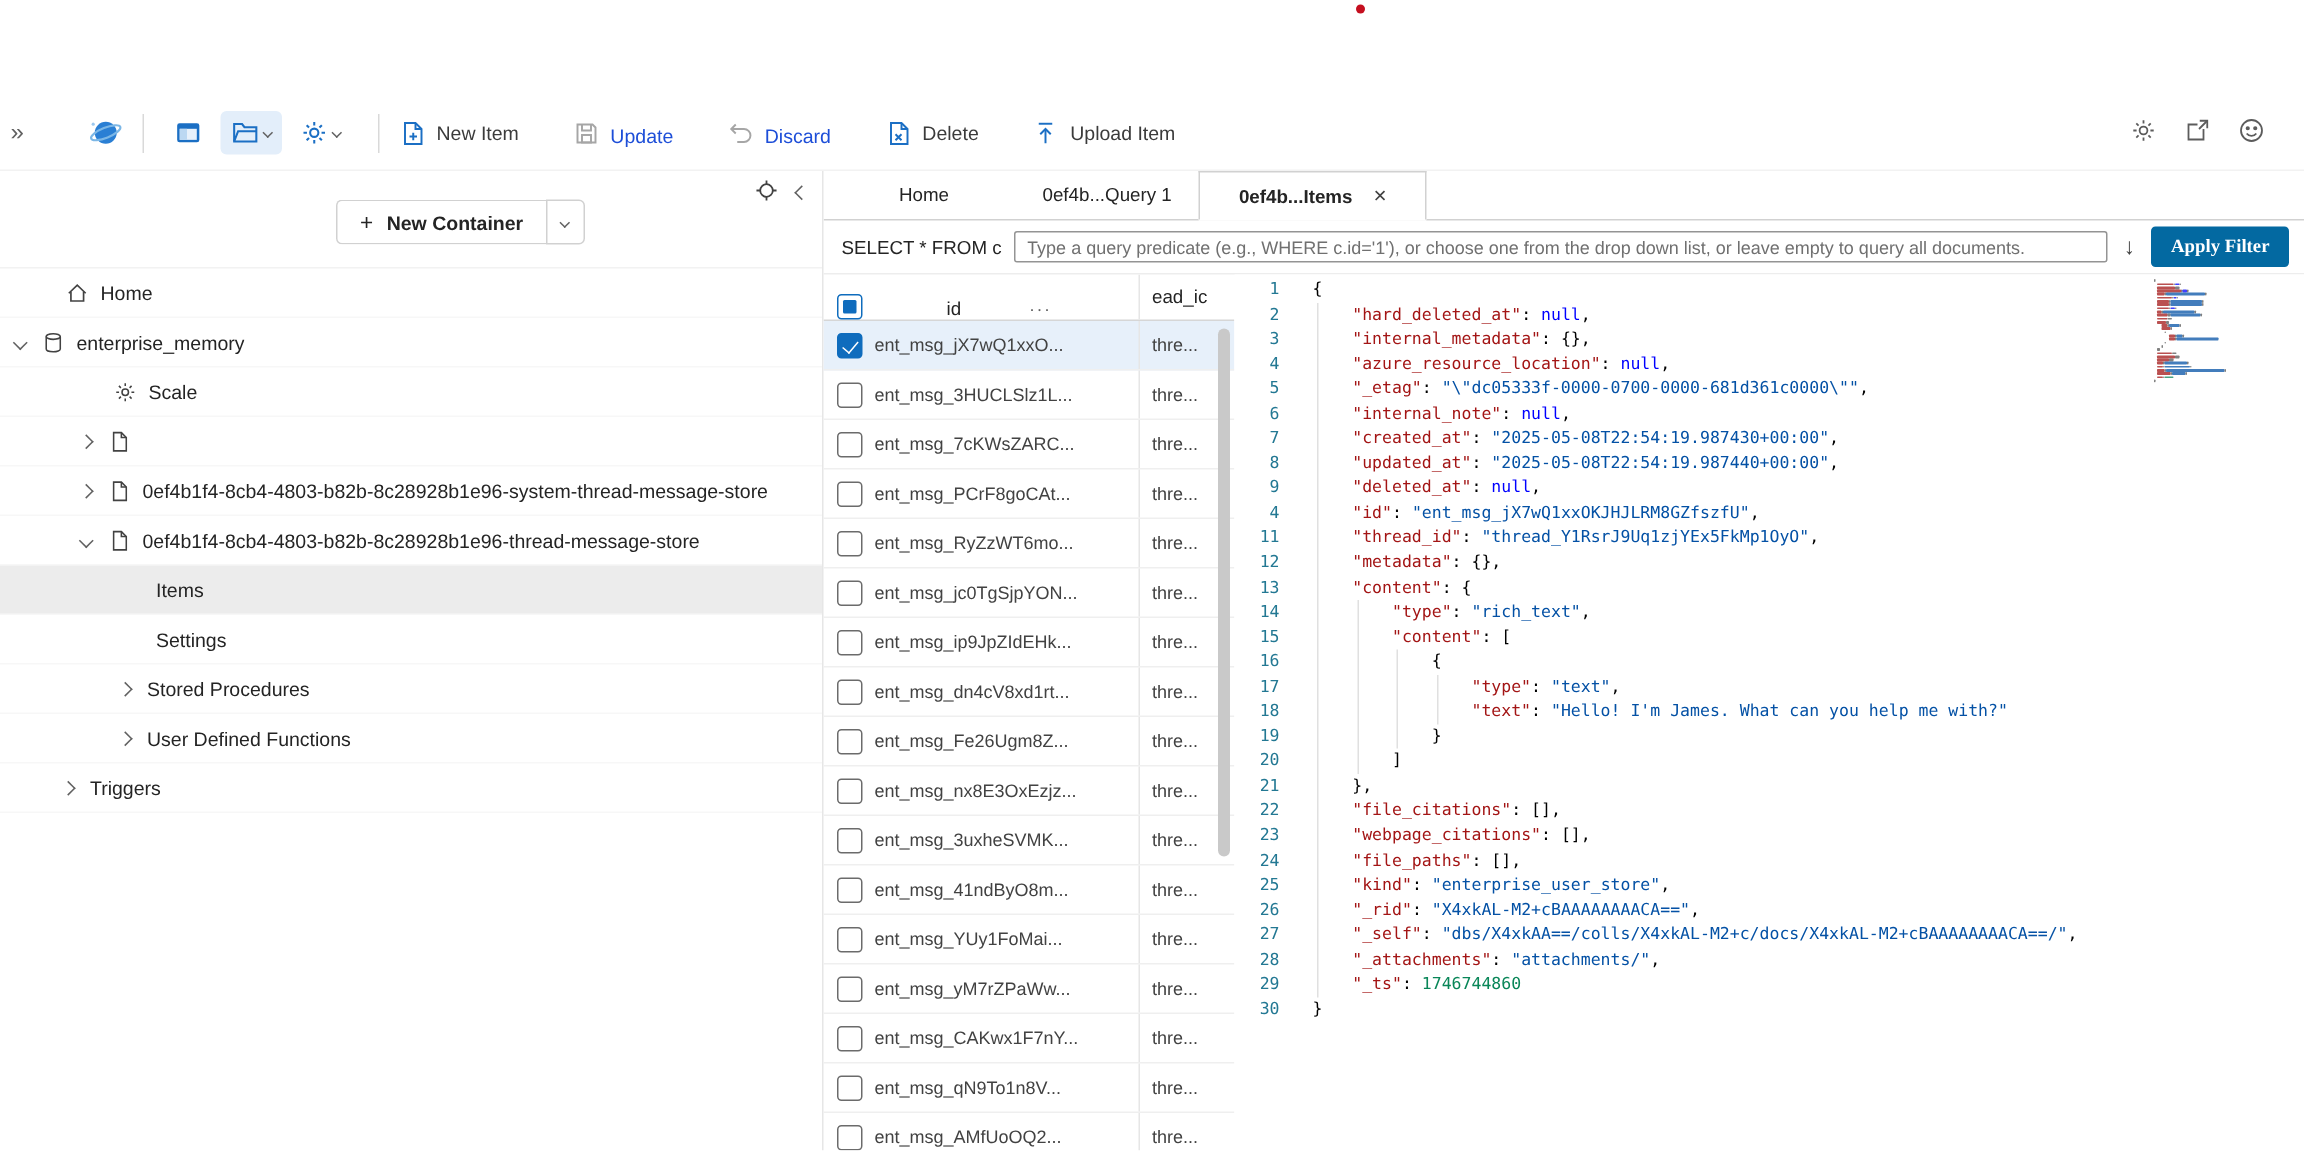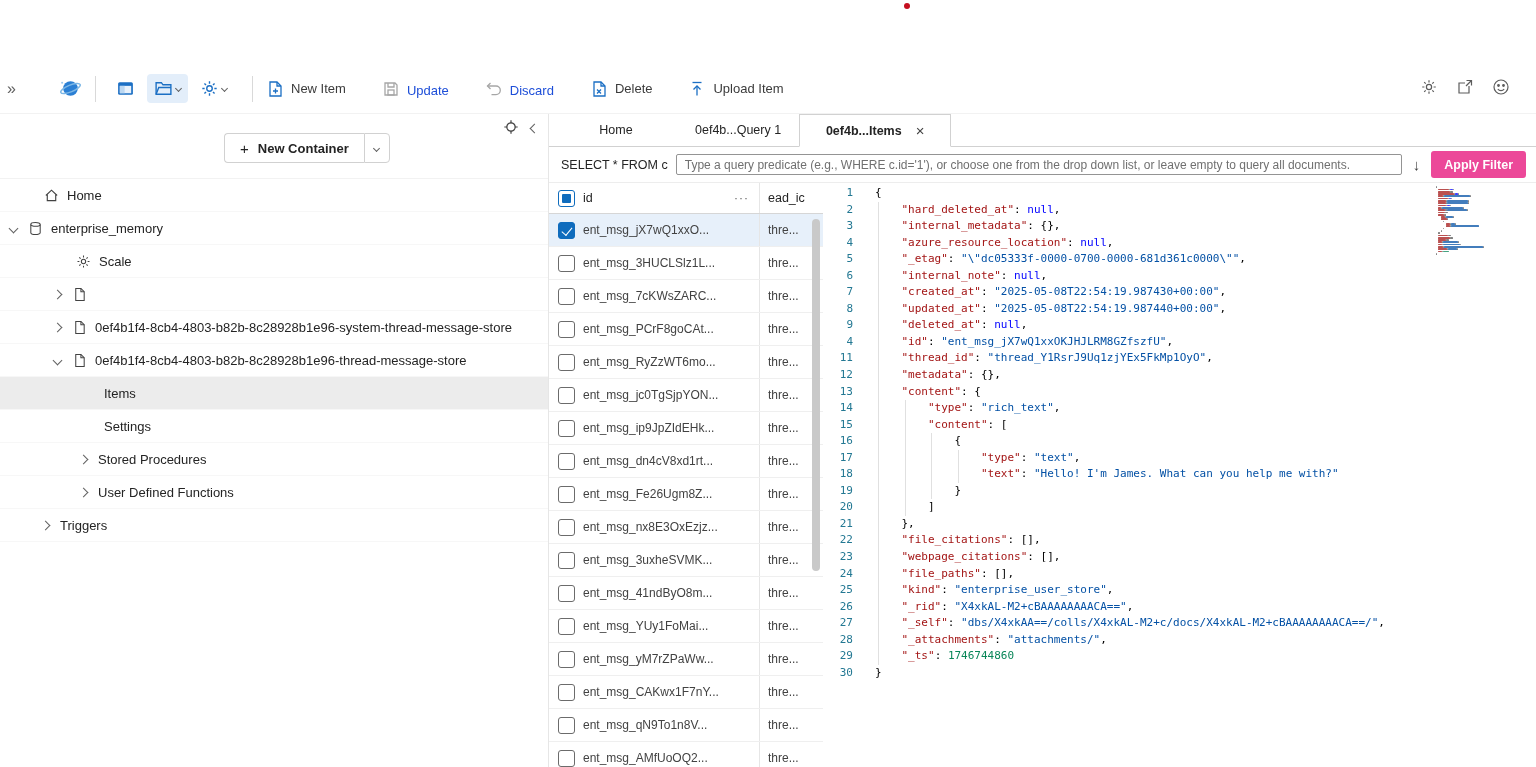--- a/index.html
+++ b/index.html
@@ -51,27 +51,27 @@
 .tabstrip{height:33px;display:flex;align-items:stretch;border-bottom:1px solid #d1d1d1;padding-left:6px;background:#fff;flex:none;}
 .tab{display:flex;align-items:center;justify-content:center;min-width:122px;padding:0 18px;font-size:12.5px;color:#242424;}
 .tab.active{border:1px solid #d1d1d1;border-bottom:1px solid #fff;margin-bottom:-1px;font-weight:700;min-width:152px;gap:14px;background:#fff;}
 .tab-close{font-size:15px;color:#424242;font-weight:400;}
 
 .querybar{height:36px;display:flex;align-items:center;padding:0 10px 0 12px;gap:8px;border-bottom:1px solid #ededed;flex:none;}
 .q-prefix{font-size:12.5px;white-space:nowrap;color:#242424;}
 .q-input{flex:1;height:21px;border:1px solid #949494;border-radius:2px;padding:0 8px;font-size:12px;font-family:inherit;color:#242424;min-width:0;}
 .q-input::placeholder{color:#707070;}
 .q-arrow{font-size:15px;color:#424242;padding:0 3px;}
-.q-apply{height:27px;background:#ec4899;color:#fff;border:none;border-radius:3px;font-size:12.5px;padding:0 13px;font-weight:700;font-family:Liberation Sans, sans-serif;}
+.q-apply{height:27px;background:#0369a1;color:#fff;border:none;border-radius:3px;font-size:12.5px;padding:0 13px;font-weight:700;font-family:Liberation Serif, serif;}
 
 .workarea{display:flex;height:584px;min-width:0;}
 
 
 .table-col{width:274px;flex:none;position:relative;overflow:hidden;}
-.t-head{height:31px;display:flex;align-items:center;border-bottom:1px solid #d6d6d6;font-size:12.5px;color:#242424;}
+.t-head{height:31px;display:flex;align-items:flex-end;border-bottom:1px solid #d6d6d6;font-size:12.5px;color:#242424;gap:48px;}
 .cb-cell{width:34px;flex:none;display:flex;justify-content:center;align-items:center;}
 .id-cell{flex:1;display:flex;align-items:center;overflow:hidden;min-width:0;}
 .more{color:#616161;letter-spacing:1px;margin-left:auto;margin-right:10px;font-size:12px;}
 .pk-cell{width:64px;flex:none;border-left:1px solid #e6e6e6;padding-left:8px;overflow:hidden;white-space:nowrap;display:flex;align-items:center;align-self:stretch;}
 .t-row{height:33px;display:flex;align-items:center;border-bottom:1px solid #efefef;font-size:12px;color:#424242;}
 .t-row.selected{background:#e7f0fa;}
 .id-cell-r{flex:1;white-space:nowrap;overflow:hidden;min-width:0;padding-right:4px;}
 .cb{width:17px;height:17px;border:1px solid #6b6b6b;border-radius:3px;background:#fff;flex:none;position:relative;}
 .cb.checked{background:#0f6cbd;border-color:#0f6cbd;}
 .cb.checked::after{content:"";position:absolute;left:5px;top:2px;width:4.5px;height:9px;border-right:1.8px solid #fff;border-bottom:1.8px solid #fff;transform:rotate(40deg);}

